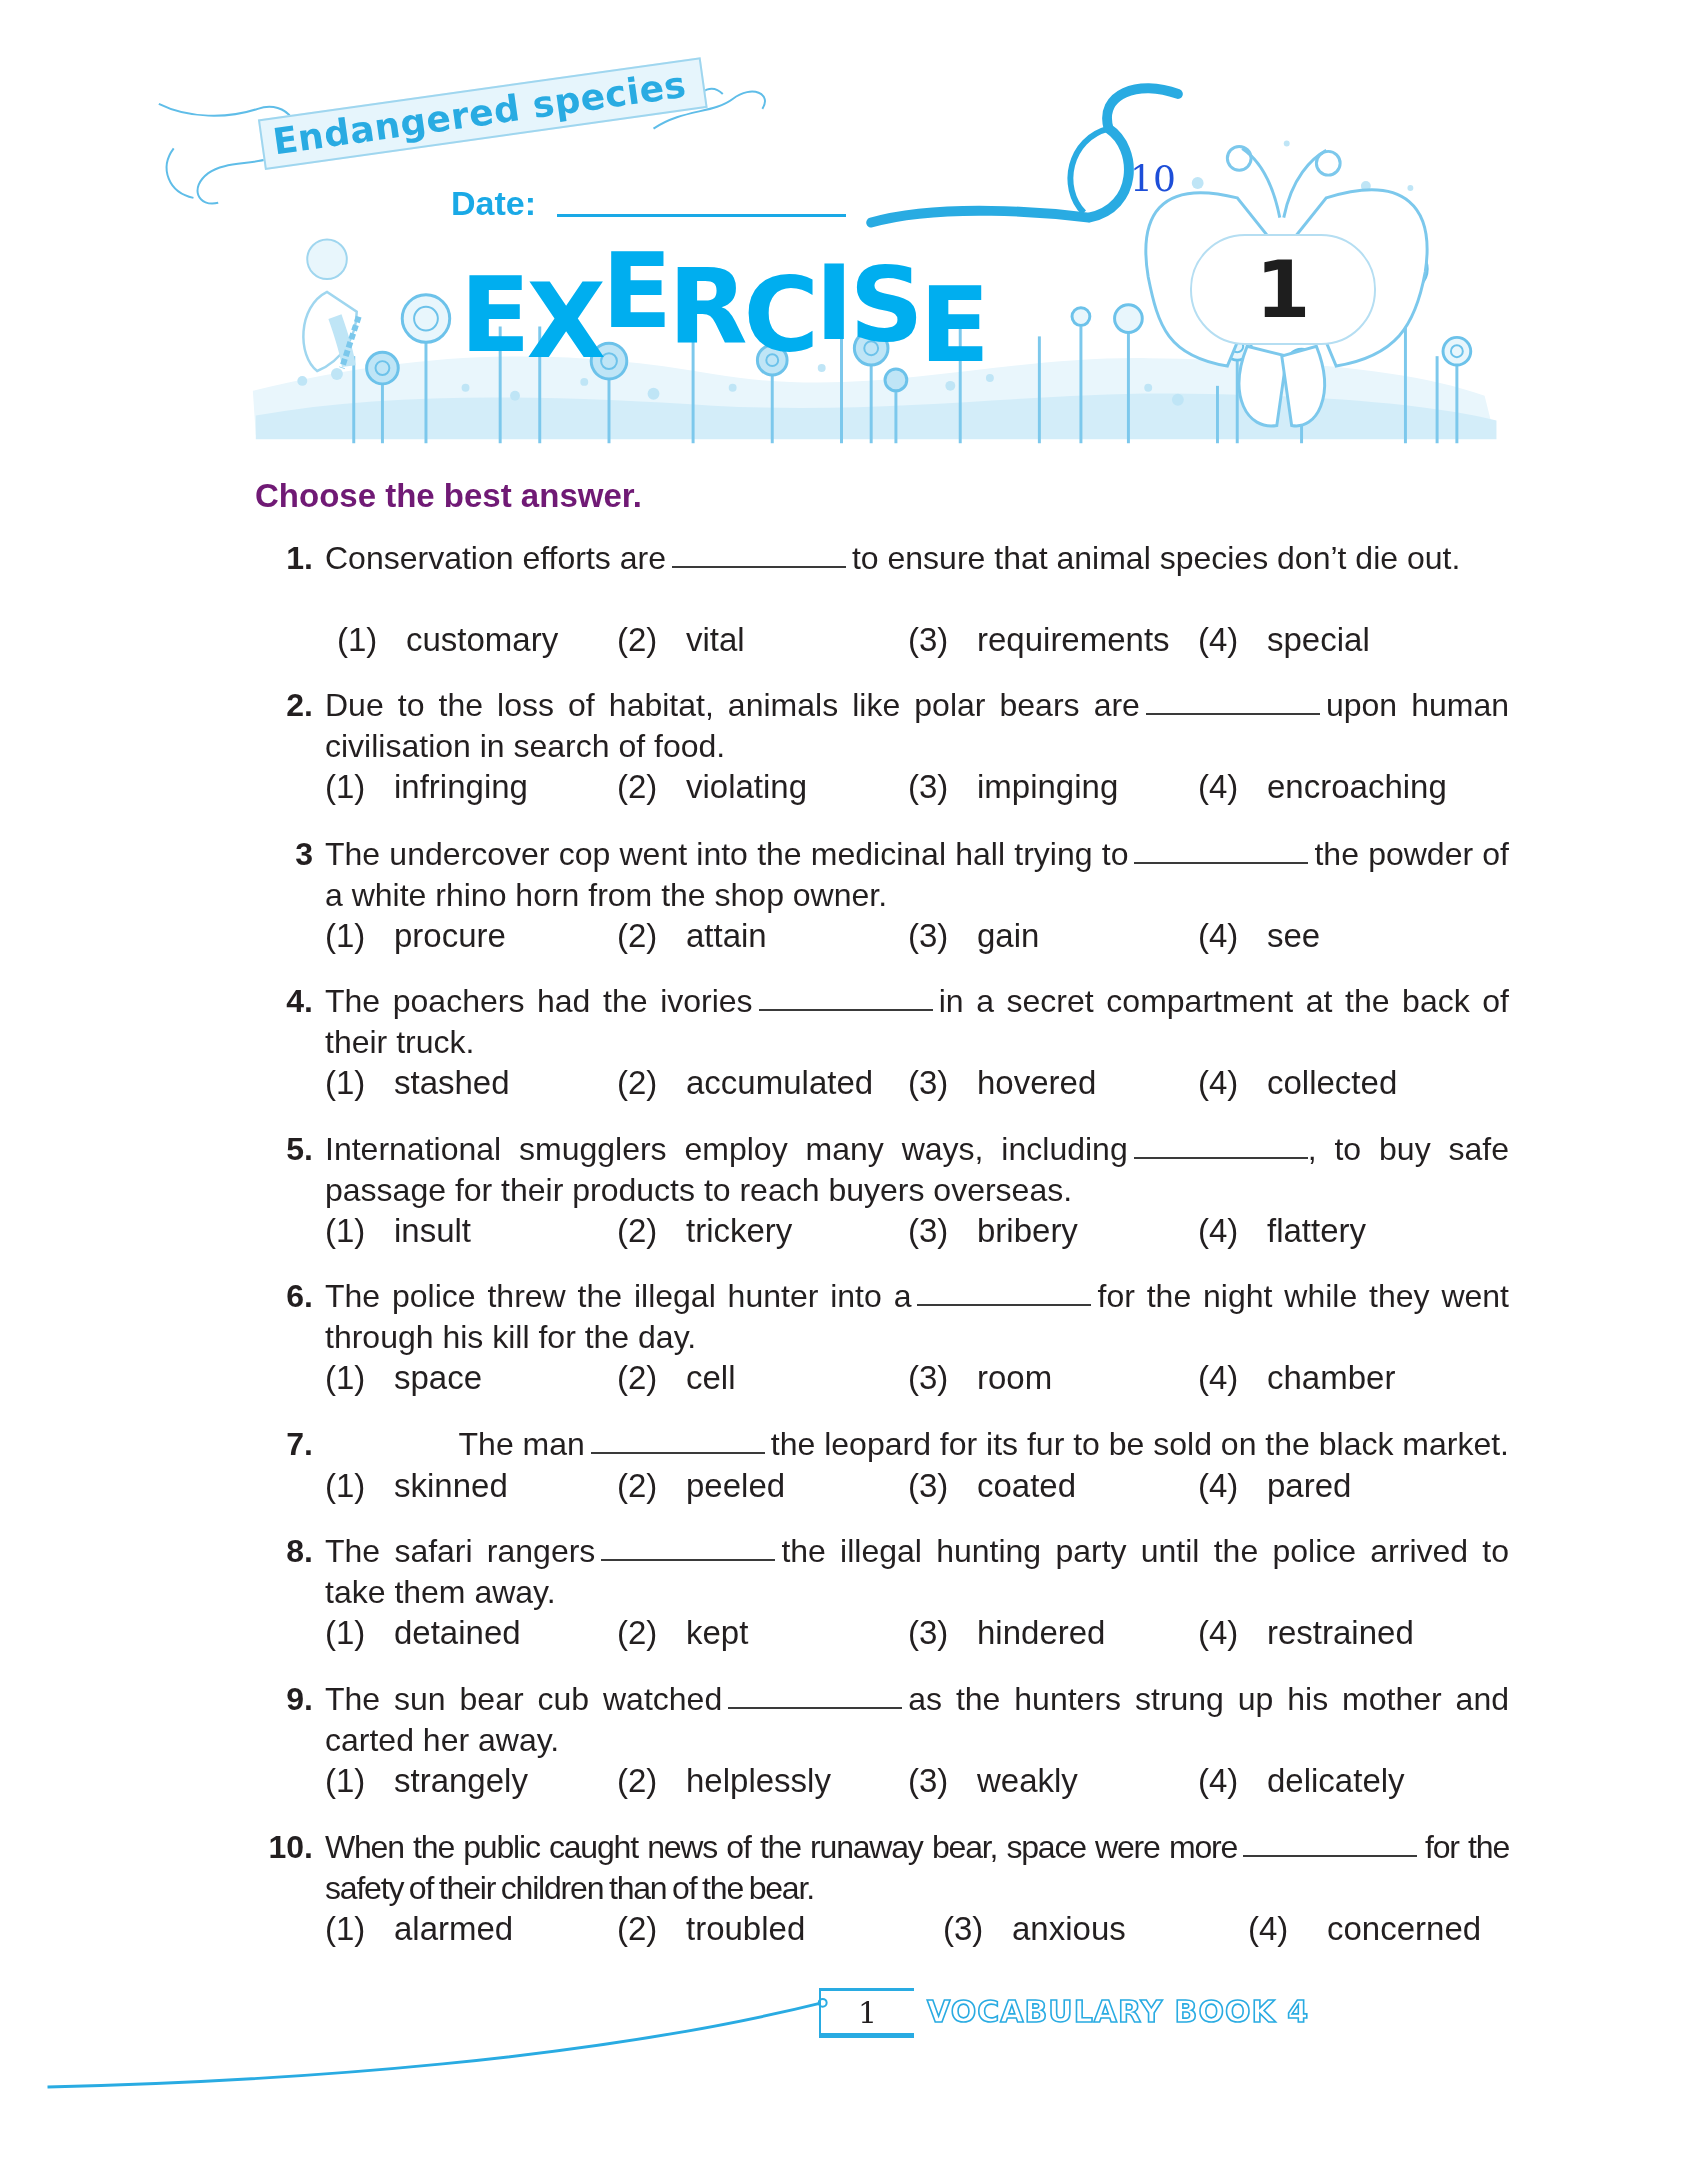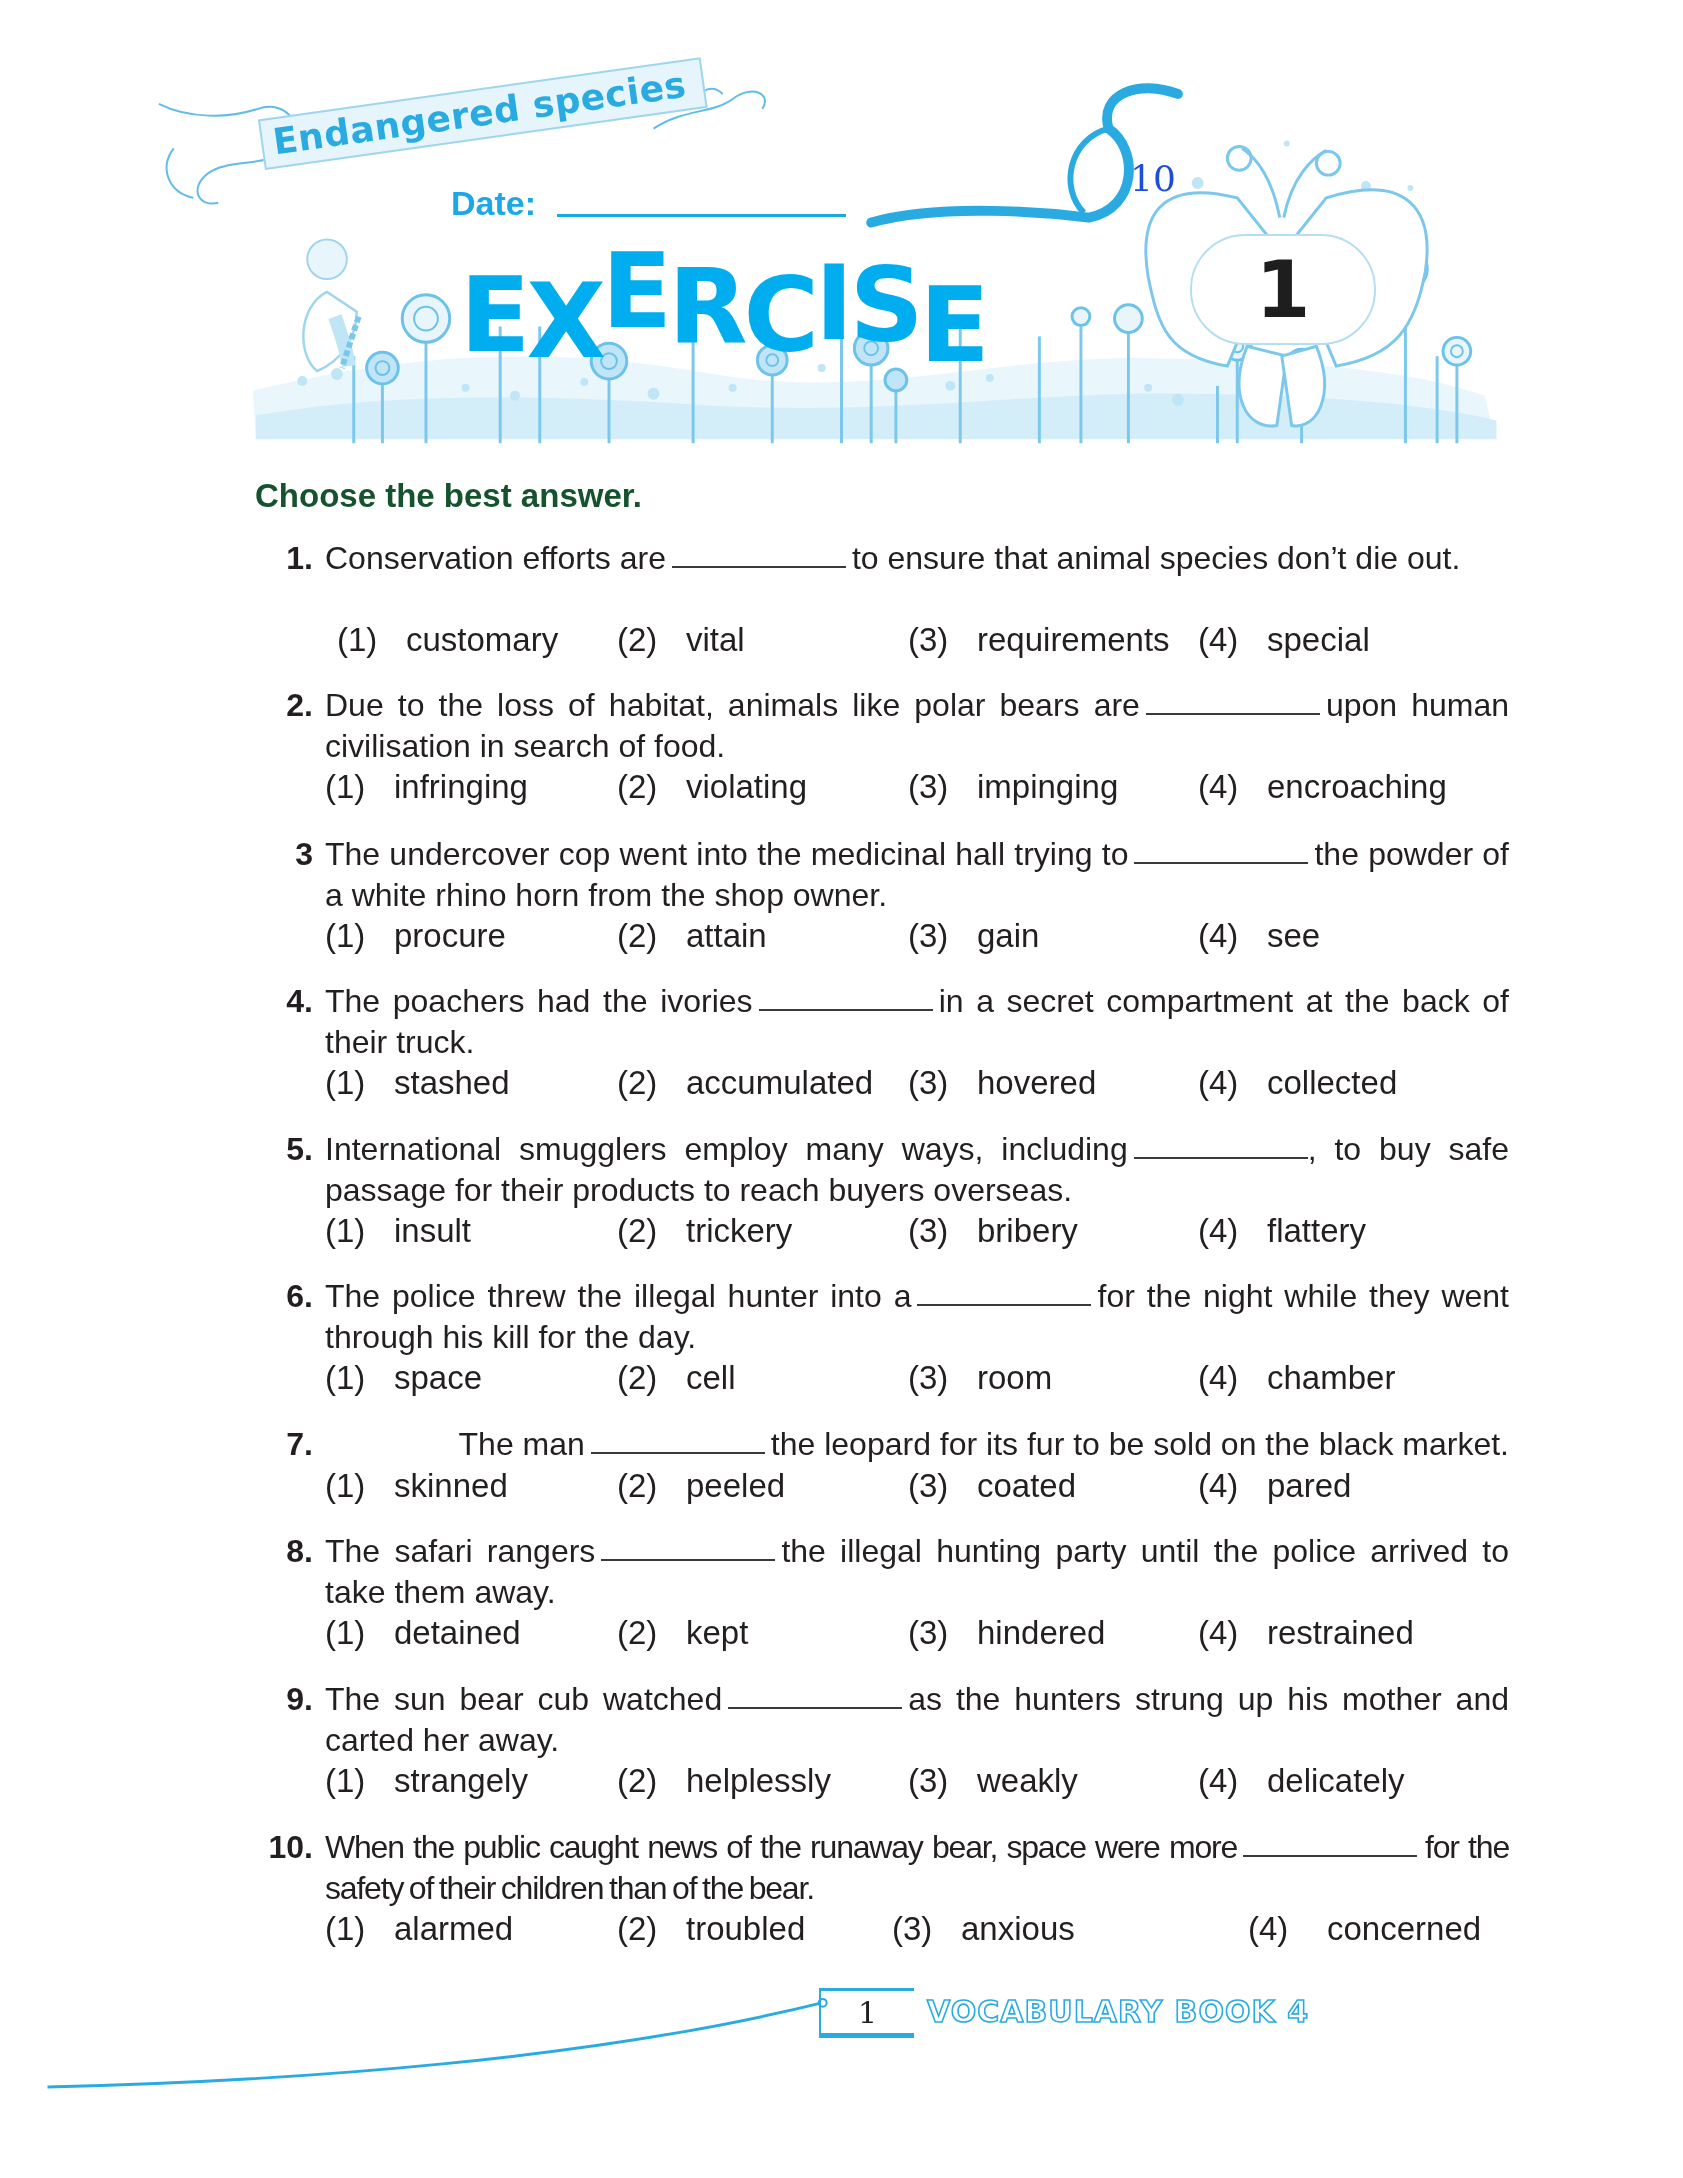--- a/index.html
+++ b/index.html
@@ -42,21 +42,21 @@
     background: #ffffff; border: 2px solid #b5def2; border-radius: 55px;
     display: flex; align-items: center; justify-content: center;
   }
   .ex-number-pill span {
     font-family: "DejaVu Sans", sans-serif; font-weight: bold; font-size: 79px; color: #1e1e1e;
   }
 
   
   .instruction {
     position: absolute; left: 255px; top: 477px;
-    font-weight: bold; font-size: 33px; color: #14532d;
+    font-weight: bold; font-size: 33px; color: #701a75;
   }
   .questions { position: absolute; left: 0; top: 0; width: 1683px; }
   .q { position: absolute; left: 0; width: 1683px; }
   .q-num {
     position: absolute; left: 263px; width: 50px; text-align: right;
     font-weight: bold; font-size: 32px; line-height: 41px;
   }
   .q-text {
     position: absolute; left: 325px; width: 1184px;
     font-size: 32px; line-height: 41px; text-align: justify; text-align-last: auto;
@@ -339,21 +339,21 @@
   </div>
 
   <div class="q" style="top:1827px">
     <div class="q-num" style="top:0">10.</div>
     <div class="q-text tight" style="top:0">
       <span>When the public caught news of the runaway bear, space were more</span><span class="blank" style="margin-right:8px"></span><span>for the safety of their children than of the bear.</span>
     </div>
     <div class="opts" style="top:81px">
       <div class="opt" style="left:0"><span class="lbl">(1)</span><span>alarmed</span></div>
       <div class="opt" style="left:292px"><span class="lbl">(2)</span><span>troubled</span></div>
-      <div class="opt" style="left:567px"><span class="lbl">(3)</span><span>anxious</span></div>
+      <div class="opt" style="left:618px"><span class="lbl">(3)</span><span>anxious</span></div>
       <div class="opt wide" style="left:923px"><span class="lbl">(4)</span><span>concerned</span></div>
     </div>
   </div>
 </div>
 
 <div class="footer">
   <svg width="1683" height="139" viewBox="0 0 1700 140">
     <path d="M48 118 C 300 112, 600 90, 830 33" fill="none" stroke="#29abe2" stroke-width="3"></path>
     <circle cx="831" cy="33" r="4" fill="#ffffff" stroke="#29abe2" stroke-width="2"></circle>
   </svg>

